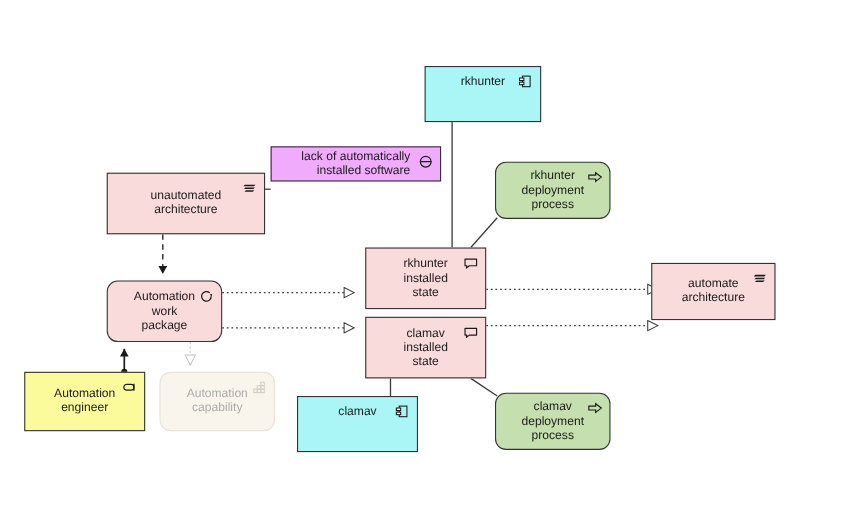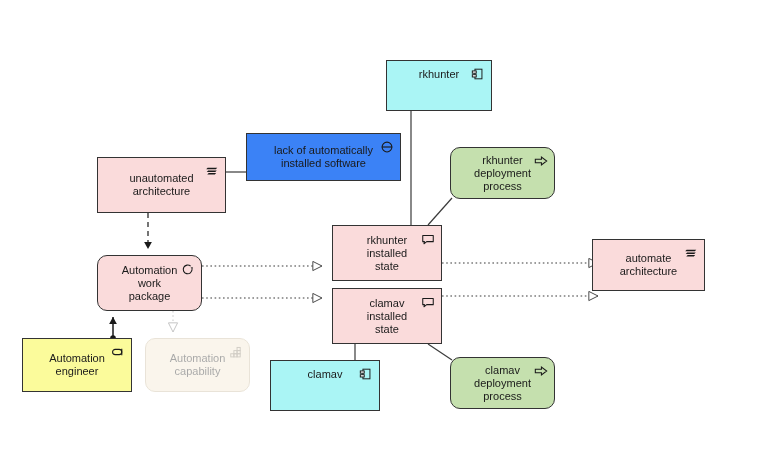--- a/index.html
+++ b/index.html
@@ -7,20 +7,21 @@
     padding: 0;
     background: #ffffff;
   }
   #canvas {
     position: relative;
     width: 768px;
     height: 475px;
     background: #ffffff;
     font-family: "Liberation Sans", sans-serif;
     overflow: hidden;
+    border-radius: 13px;
   }
   #edges {
     position: absolute;
     left: 0;
     top: 0;
     width: 768px;
     height: 475px;
     pointer-events: none;
   }
   .node {
@@ -93,29 +94,29 @@
 
   <div id="node-layer">
       <div class="node topalign" style="left: 386px; top: 60px; width: 106px; height: 51px; background: rgb(170, 245, 245); border-color: rgb(51, 51, 51);">
         <span class="label">rkhunter</span>
         <span class="nicon"><svg viewBox="0 0 16 16" width="14" height="14">
             <rect x="4.5" y="2.5" width="8" height="11" fill="none" stroke="#1a1a1a" stroke-width="1.1"></rect>
             <rect x="1.5" y="4.5" width="4.5" height="2.6" fill="#ffffff" stroke="#1a1a1a" stroke-width="1.1"></rect>
             <rect x="1.5" y="8.8" width="4.5" height="2.6" fill="#ffffff" stroke="#1a1a1a" stroke-width="1.1"></rect>
           </svg></span>
       </div>
-      <div class="node" style="left: 246px; top: 133px; width: 155px; height: 48px; background: #3b82f6; border-color: rgb(51, 51, 51);">
+      <div class="node" style="left: 246px; top: 133px; width: 155px; height: 32px; background: #f0abfc; border-color: rgb(51, 51, 51); text-align: right;">
         <span class="label">lack of automatically
 installed software</span>
         <span class="nicon"><svg viewBox="0 0 16 16" width="14" height="14">
             <circle cx="8" cy="8" r="5.6" fill="none" stroke="#1a1a1a" stroke-width="1.2"></circle>
             <line x1="2.1" y1="8" x2="13.9" y2="8" stroke="#1a1a1a" stroke-width="1.3"></line>
           </svg></span>
       </div>
-      <div class="node" style="left: 97px; top: 157px; width: 129px; height: 56px; background: rgb(250, 219, 219); border-color: rgb(51, 51, 51); text-align: center;">
+      <div class="node" style="left: 97px; top: 157px; width: 144px; height: 56px; background: rgb(250, 219, 219); border-color: rgb(51, 51, 51); text-align: center;">
         <span class="label">unautomated
 architecture</span>
         <span class="nicon"><svg viewBox="0 0 16 16" width="14" height="14">
             <path d="M3 4.4 L14 4.4 L12.4 6.1 L1.4 6.1 Z" fill="#1a1a1a"></path>
             <path d="M3.6 7.3 L13.4 7.3 L11.8 9.0 L2.0 9.0 Z" fill="#1a1a1a"></path>
             <path d="M4.2 10.2 L12.8 10.2 L11.2 11.9 L2.6 11.9 Z" fill="#1a1a1a"></path>
           </svg></span>
       </div>
       <div class="node rounded" style="left: 450px; top: 147px; width: 105px; height: 52px; background: rgb(197, 224, 174); border-color: rgb(51, 51, 51);">
         <span class="label">rkhunter

